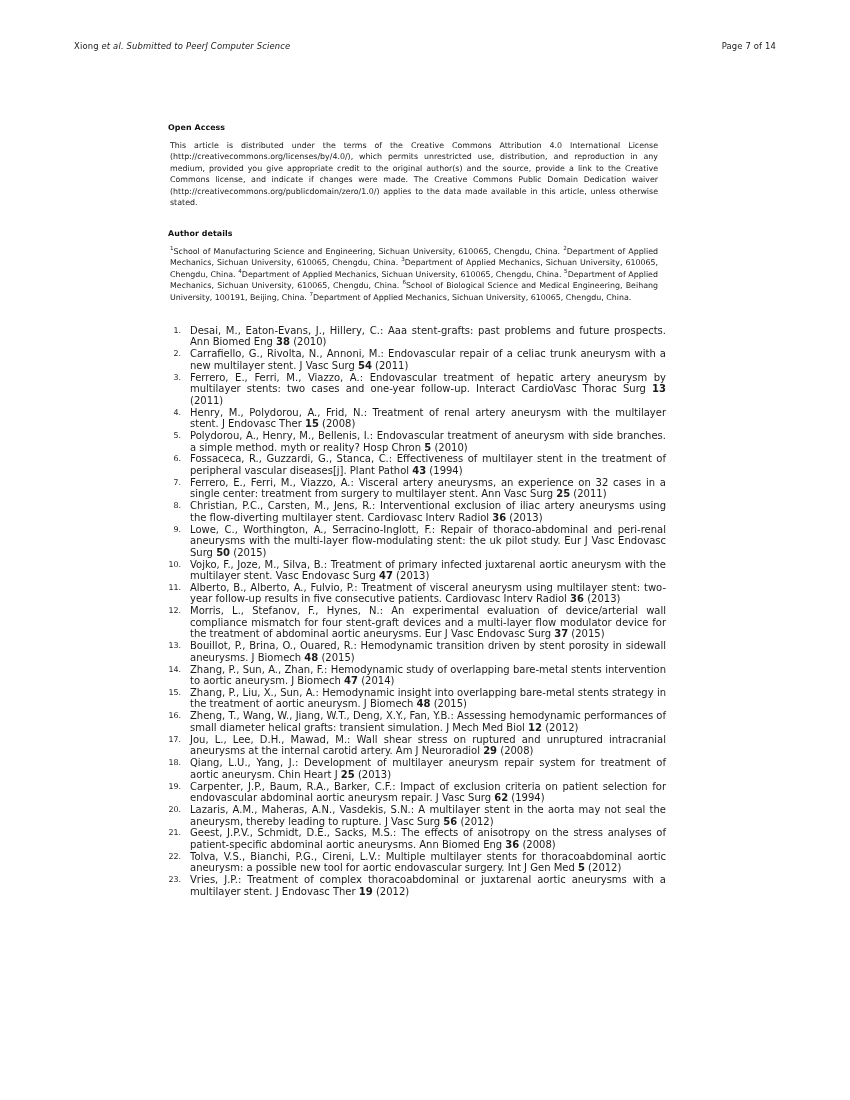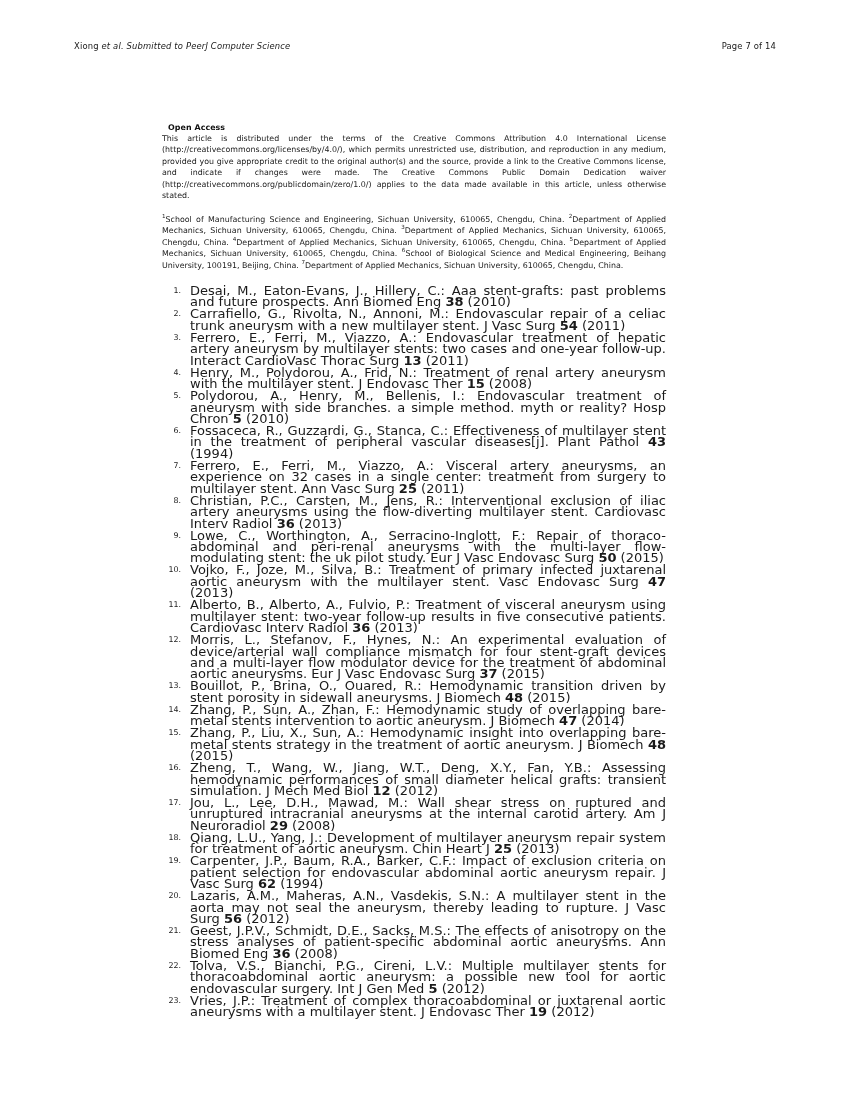--- a/index.html
+++ b/index.html
@@ -49,21 +49,21 @@
     font-size: 7.9px;
     font-weight: bold;
     margin: 0 0 1px 6px;
     letter-spacing: 0.01em;
     color: #111111;
   }
 
   p.para {
     font-size: 7.9px;
     line-height: 11.45px;
-    margin: 0;
+    margin: 8px;
     text-align: justify;
     text-justify: inter-word;
     color: #1a1a1a;
     hyphens: none;
   }
 
   .gap-open-to-author { height: 12px; }
   .gap-author-to-refs { height: 12px; }
   .gap-refs-to-figures { height: 13px; }
 
@@ -78,21 +78,21 @@
     list-style: none;
     margin: 2px 0 0 0;
     padding: 0;
     counter-reset: refcounter;
   }
   ol.reference-list > li {
     position: relative;
     counter-increment: refcounter;
     padding-left: 28px;
     margin-bottom: 0.5px;
-    font-size: 13px;
+    font-size: 10px;
     line-height: 11.45px;
     text-align: justify;
     color: #1a1a1a;
   }
   ol.reference-list > li::before {
     content: counter(refcounter) ".";
     position: absolute;
     left: 0;
     top: 0;
     width: 19px;
@@ -114,20 +114,21 @@
 <div class="content">
 
   <section class="section">
     <h2 class="section-heading">Open Access</h2>
     <p class="para">This article is distributed under the terms of the Creative Commons Attribution 4.0 International License (http://creativecommons.org/licenses/by/4.0/), which permits unrestricted use, distribution, and reproduction in any medium, provided you give appropriate credit to the original author(s) and the source, provide a link to the Creative Commons license, and indicate if changes were made. The Creative Commons Public Domain Dedication waiver (http://creativecommons.org/publicdomain/zero/1.0/) applies to the data made available in this article, unless otherwise stated.</p>
   </section>
 
   <div class="gap-open-to-author"></div>
 
   <section class="section">
+    <h2 class="section-heading">Author details</h2>
     <p class="para" id="affiliations-paragraph"><sup class="aff">1</sup><span>School of Manufacturing Science and Engineering, Sichuan University, 610065, Chengdu, China.  </span><sup class="aff">2</sup><span>Department of Applied Mechanics, Sichuan University, 610065, Chengdu, China.  </span><sup class="aff">3</sup><span>Department of Applied Mechanics, Sichuan University, 610065, Chengdu, China.  </span><sup class="aff">4</sup><span>Department of Applied Mechanics, Sichuan University, 610065, Chengdu, China.  </span><sup class="aff">5</sup><span>Department of Applied Mechanics, Sichuan University, 610065, Chengdu, China.  </span><sup class="aff">6</sup><span>School of Biological Science and Medical Engineering, Beihang University, 100191, Beijing, China.  </span><sup class="aff">7</sup><span>Department of Applied Mechanics, Sichuan University, 610065, Chengdu, China.</span></p>
   </section>
 
   <div class="gap-author-to-refs"></div>
 
   <section class="section">
     <ol class="reference-list" id="reference-list">
         <li><span>Desai, M., Eaton-Evans, J., Hillery, C.: Aaa stent-grafts: past problems and future prospects. Ann Biomed Eng </span><span class="ref-vol">38</span><span class="ref-year"> (2010)</span></li>
         <li><span>Carrafiello, G., Rivolta, N., Annoni, M.: Endovascular repair of a celiac trunk aneurysm with a new multilayer stent. J Vasc Surg </span><span class="ref-vol">54</span><span class="ref-year"> (2011)</span></li>
         <li><span>Ferrero, E., Ferri, M., Viazzo, A.: Endovascular treatment of hepatic artery aneurysm by multilayer stents: two cases and one-year follow-up. Interact CardioVasc Thorac Surg </span><span class="ref-vol">13</span><span class="ref-year"> (2011)</span></li>

